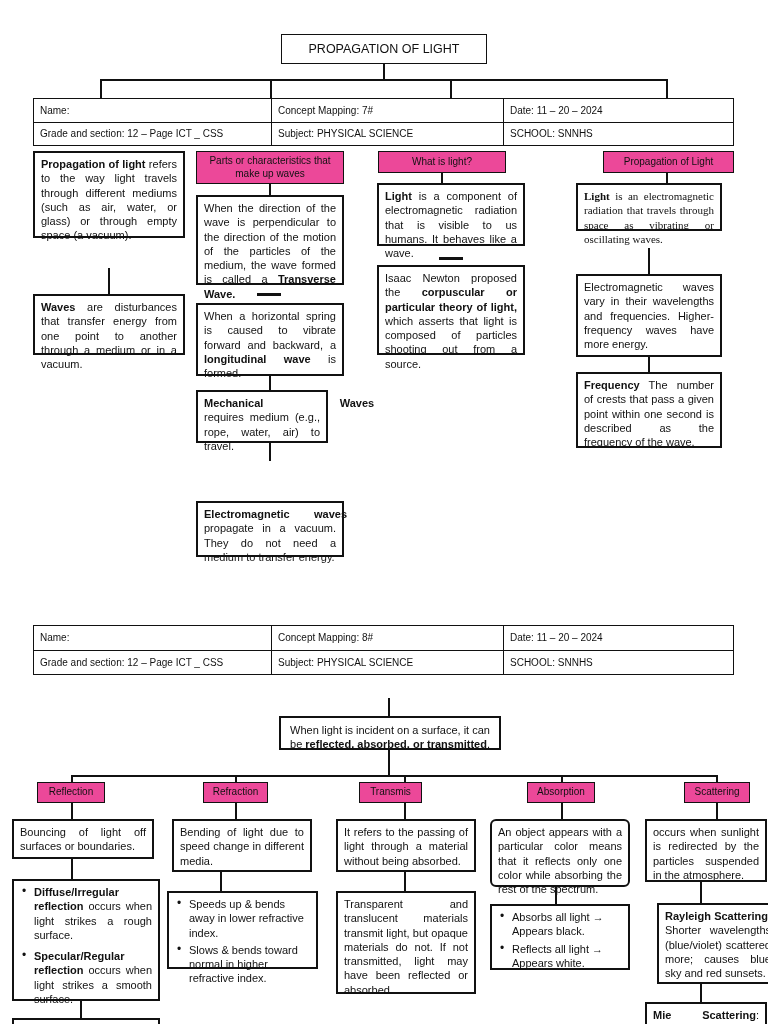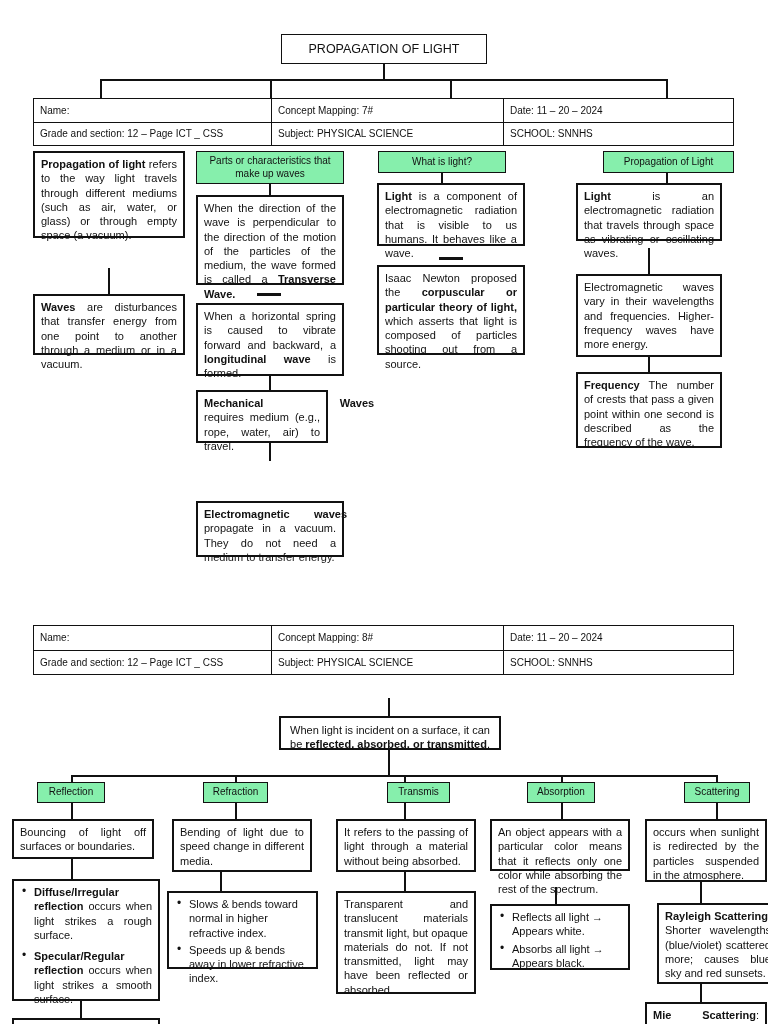--- a/index.html
+++ b/index.html
@@ -39,21 +39,21 @@
     display: flex;
     align-items: center;
     justify-content: center;
     font-size: 12.5px;
     color: #111111;
   }
 
   .small-label {
     position: absolute;
     border: 1.4px solid #111111;
-    background: #86efac;
+    background: #ec4899;
     display: flex;
     align-items: center;
     justify-content: center;
     text-align: center;
     font-size: 10px;
     line-height: 1.25;
     color: #111111;
     padding: 2px 4px;
   }
 
@@ -156,21 +156,21 @@
   <div class="node heavy" style="left:196px; top:460px; width:148px; height:56px;margin-top:41px;"><b>Electromagnetic&nbsp;&nbsp;&nbsp;&nbsp;&nbsp;&nbsp;&nbsp;&nbsp;waves</b> propagate in a vacuum. They do not need a medium to transfer energy.</div>
 
   <div class="small-label" style="left:378px; top:151px; width:128px; height:22px;">What is light?</div>
   <div class="vline" style="left:441px; top:173px; height:11px;"></div>
   <div class="node heavy" style="left:377px; top:183px; width:148px; height:63px;"><b>Light</b> is a component of electromagnetic radiation that is visible to us humans. It behaves like a wave.</div>
   <div class="stub" style="left:439px; top:257px; width:24px;"></div>
   <div class="node heavy" style="left:377px; top:265px; width:148px; height:90px;">Isaac Newton proposed the <b>corpuscular or particular theory of light,</b> which asserts that light is composed of particles shooting out from a source.</div>
 
   <div class="small-label" style="left:603px; top:151px; width:131px; height:22px;">Propagation of Light</div>
   <div class="vline" style="left:666px; top:173px; height:11px;"></div>
-  <div class="node heavy" style="left:576px; top:183px; width:146px; height:58px;"><b>Light</b> is an electromagnetic radiation that travels through space as vibrating or oscillating waves.</div>
+  <div class="node heavy" style="left:576px; top:183px; width:146px; height:48px;font-family:Liberation Serif, serif;"><b>Light</b> is an electromagnetic radiation that travels through space as vibrating or oscillating waves.</div>
   <div class="vline" style="left:648px; top:248px; height:27px;"></div>
   <div class="node heavy" style="left:576px; top:274px; width:146px; height:83px;">Electromagnetic waves vary in their wavelengths and frequencies. Higher-frequency waves have more energy.</div>
   <div class="vline" style="left:648px; top:357px; height:16px;"></div>
   <div class="node heavy" style="left:576px; top:372px; width:146px; height:76px;"><b>Frequency</b> The number of crests that pass a given point within one second is described as the frequency of the wave.</div>
 
   <div class="htable" style="left:33px; top:625px; width:701px; height:50px;">
     <div class="hrow">
       <div class="hcell c-name">Name:</div>
       <div class="hcell c-mid">Concept Mapping: 8#</div>
       <div class="hcell c-end">Date: 11 – 20 – 2024</div>
@@ -205,39 +205,39 @@
   </div>
   <div class="vline" style="left:80px; top:1001px; height:18px;"></div>
   <div class="node heavy" style="left:12px; top:1018px; width:148px; height:16px;"></div>
 
   <div class="small-label" style="left:203px; top:782px; width:65px; height:21px;">Refraction</div>
   <div class="vline" style="left:235px; top:803px; height:17px;"></div>
   <div class="node heavy" style="left:172px; top:819px; width:140px; height:53px;">Bending of light due to speed change in different media.</div>
   <div class="vline" style="left:220px; top:872px; height:20px;"></div>
   <div class="node heavy" style="left:167px; top:891px; width:151px; height:78px;">
     <ul class="bl tight">
+      <li>Speeds up &amp; bends away in lower refractive index.</li>
       <li>Slows &amp; bends toward normal in higher refractive index.</li>
-      <li>Speeds up &amp; bends away in lower refractive index.</li>
     </ul>
   </div>
 
-  <div class="small-label" style="left:387px; top:782px; width:63px; height:21px;">Transmis</div>
+  <div class="small-label" style="left:359px; top:782px; width:63px; height:21px;">Transmis</div>
   <div class="vline" style="left:404px; top:803px; height:17px;"></div>
   <div class="node heavy" style="left:336px; top:819px; width:140px; height:53px;">It refers to the passing of light through a material without being absorbed.</div>
   <div class="vline" style="left:404px; top:872px; height:20px;"></div>
   <div class="node heavy" style="left:336px; top:891px; width:140px; height:103px;">Transparent and translucent materials transmit light, but opaque materials do not. If not transmitted, light may have been reflected or absorbed.</div>
 
   <div class="small-label" style="left:527px; top:782px; width:68px; height:21px;">Absorption</div>
   <div class="vline" style="left:561px; top:803px; height:17px;"></div>
-  <div class="node heavy" style="left:490px; top:819px; width:140px; height:52px;">An object appears with a particular color means that it reflects only one color while absorbing the rest of the spectrum.</div>
+  <div class="node heavy" style="left:490px; top:819px; width:140px; height:68px;border-radius:6px;">An object appears with a particular color means that it reflects only one color while absorbing the rest of the spectrum.</div>
   <div class="vline" style="left:555px; top:887px; height:18px;"></div>
   <div class="node heavy" style="left:490px; top:904px; width:140px; height:66px;">
     <ul class="bl tight">
+      <li>Absorbs all light → Appears black.</li>
       <li>Reflects all light → Appears white.</li>
-      <li>Absorbs all light → Appears black.</li>
     </ul>
   </div>
 
   <div class="small-label" style="left:684px; top:782px; width:66px; height:21px;">Scattering</div>
   <div class="vline" style="left:716px; top:803px; height:17px;"></div>
   <div class="node heavy" style="left:645px; top:819px; width:122px; height:63px;">occurs when sunlight is redirected by the particles suspended in the atmosphere.</div>
   <div class="vline" style="left:700px; top:882px; height:22px;"></div>
   <div class="node heavy" style="left:645px; top:903px; width:122px; height:81px;margin-left:12px;"><b>Rayleigh Scattering</b>: Shorter wavelengths (blue/violet) scattered more; causes blue sky and red sunsets.</div>
   <div class="vline" style="left:700px; top:984px; height:18px;"></div>
   <div class="node heavy" style="left:645px; top:1002px; width:122px; height:32px;"><b>Mie Scattering</b>: Large particles scatter all</div>

